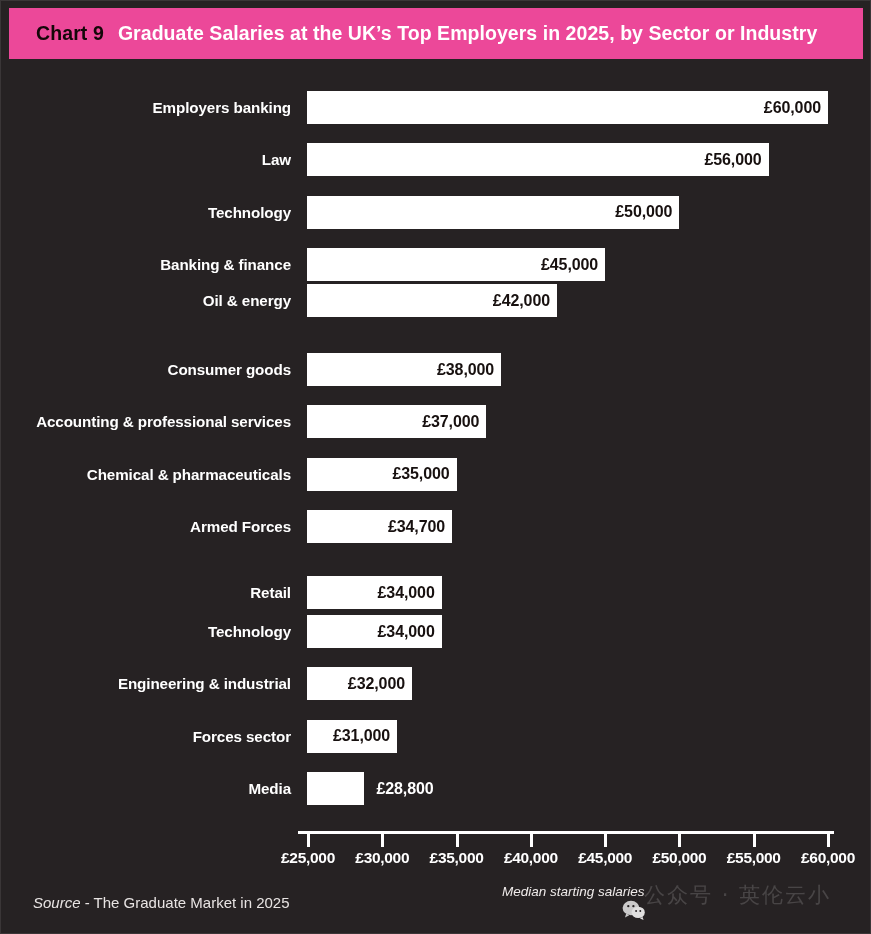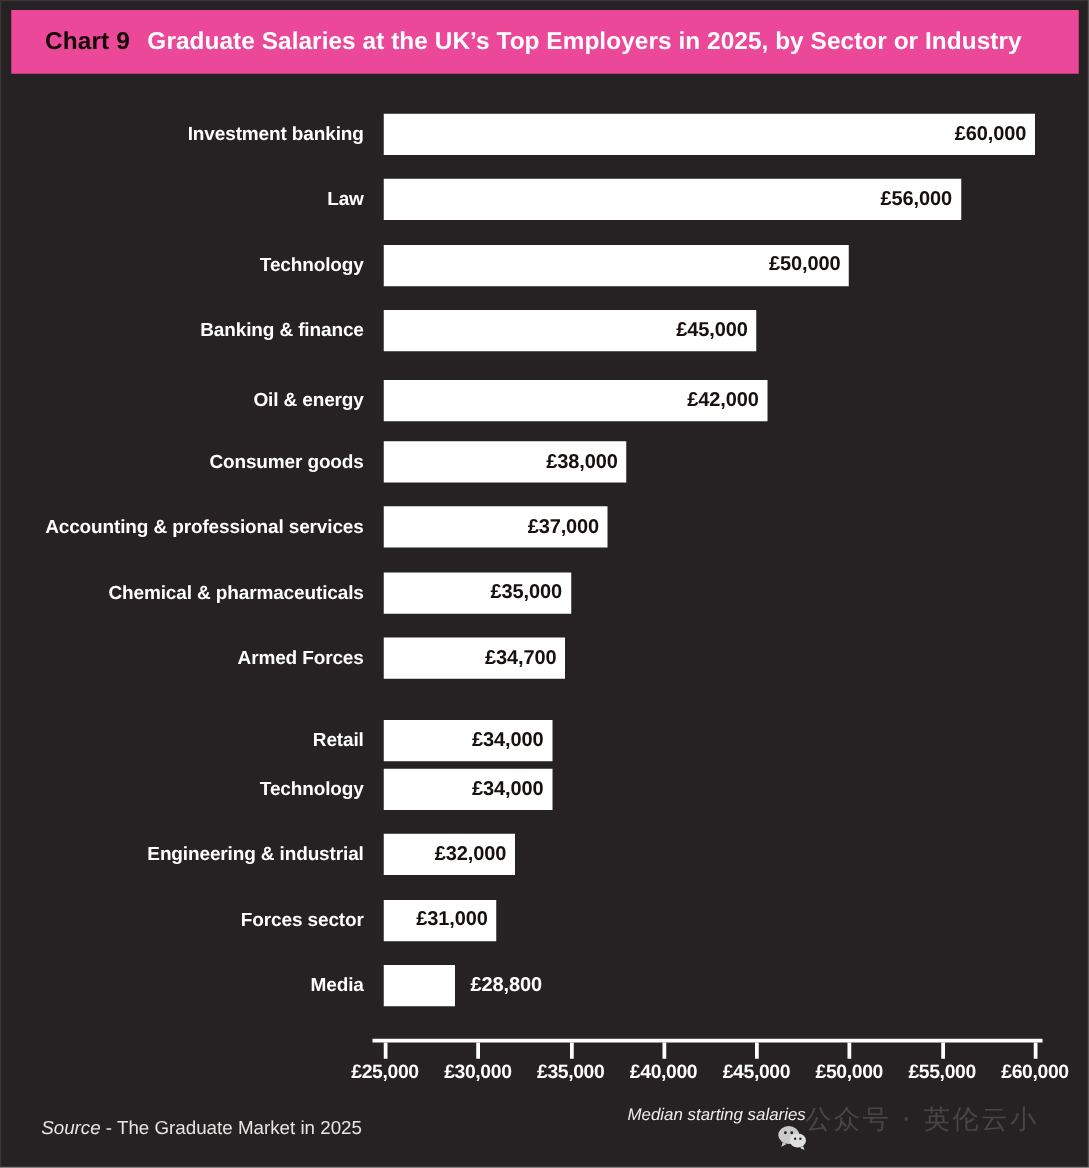--- a/index.html
+++ b/index.html
@@ -203,21 +203,21 @@
 <div id="page">
 
   <div id="header-bar">
     <span id="chart-number">Chart 9</span>
     <span id="chart-title">Graduate Salaries at the UK’s Top Employers in 2025, by Sector or Industry</span>
   </div>
 
   <div id="plot">
     <div id="rows-container">
         <div class="row" style="top: 32px;">
-          <div class="cat-label">Investment banking</div>
+          <div class="cat-label">Employers banking</div>
           <div class="bar" style="width: 521px;">
             <span class="bar-value">£60,000</span>
           </div>
         </div>
         <div class="row" style="top: 84.4px;">
           <div class="cat-label">Law</div>
           <div class="bar" style="width: 461.571px;">
             <span class="bar-value">£56,000</span>
           </div>
         </div>
@@ -226,23 +226,23 @@
           <div class="bar" style="width: 372.429px;">
             <span class="bar-value">£50,000</span>
           </div>
         </div>
         <div class="row" style="top: 189.2px;">
           <div class="cat-label">Banking &amp; finance</div>
           <div class="bar" style="width: 298.143px;">
             <span class="bar-value">£45,000</span>
           </div>
         </div>
-        <div class="row" style="top: 245px;">
+        <div class="row" style="top: 225px;">
           <div class="cat-label">Oil &amp; energy</div>
-          <div class="bar" style="width: 307px;">
+          <div class="bar" style="width: 250px;">
             <span class="bar-value">£42,000</span>
           </div>
         </div>
         <div class="row" style="top: 294px;">
           <div class="cat-label">Consumer goods</div>
           <div class="bar" style="width: 194.143px;">
             <span class="bar-value">£38,000</span>
           </div>
         </div>
         <div class="row" style="top: 346.4px;">

